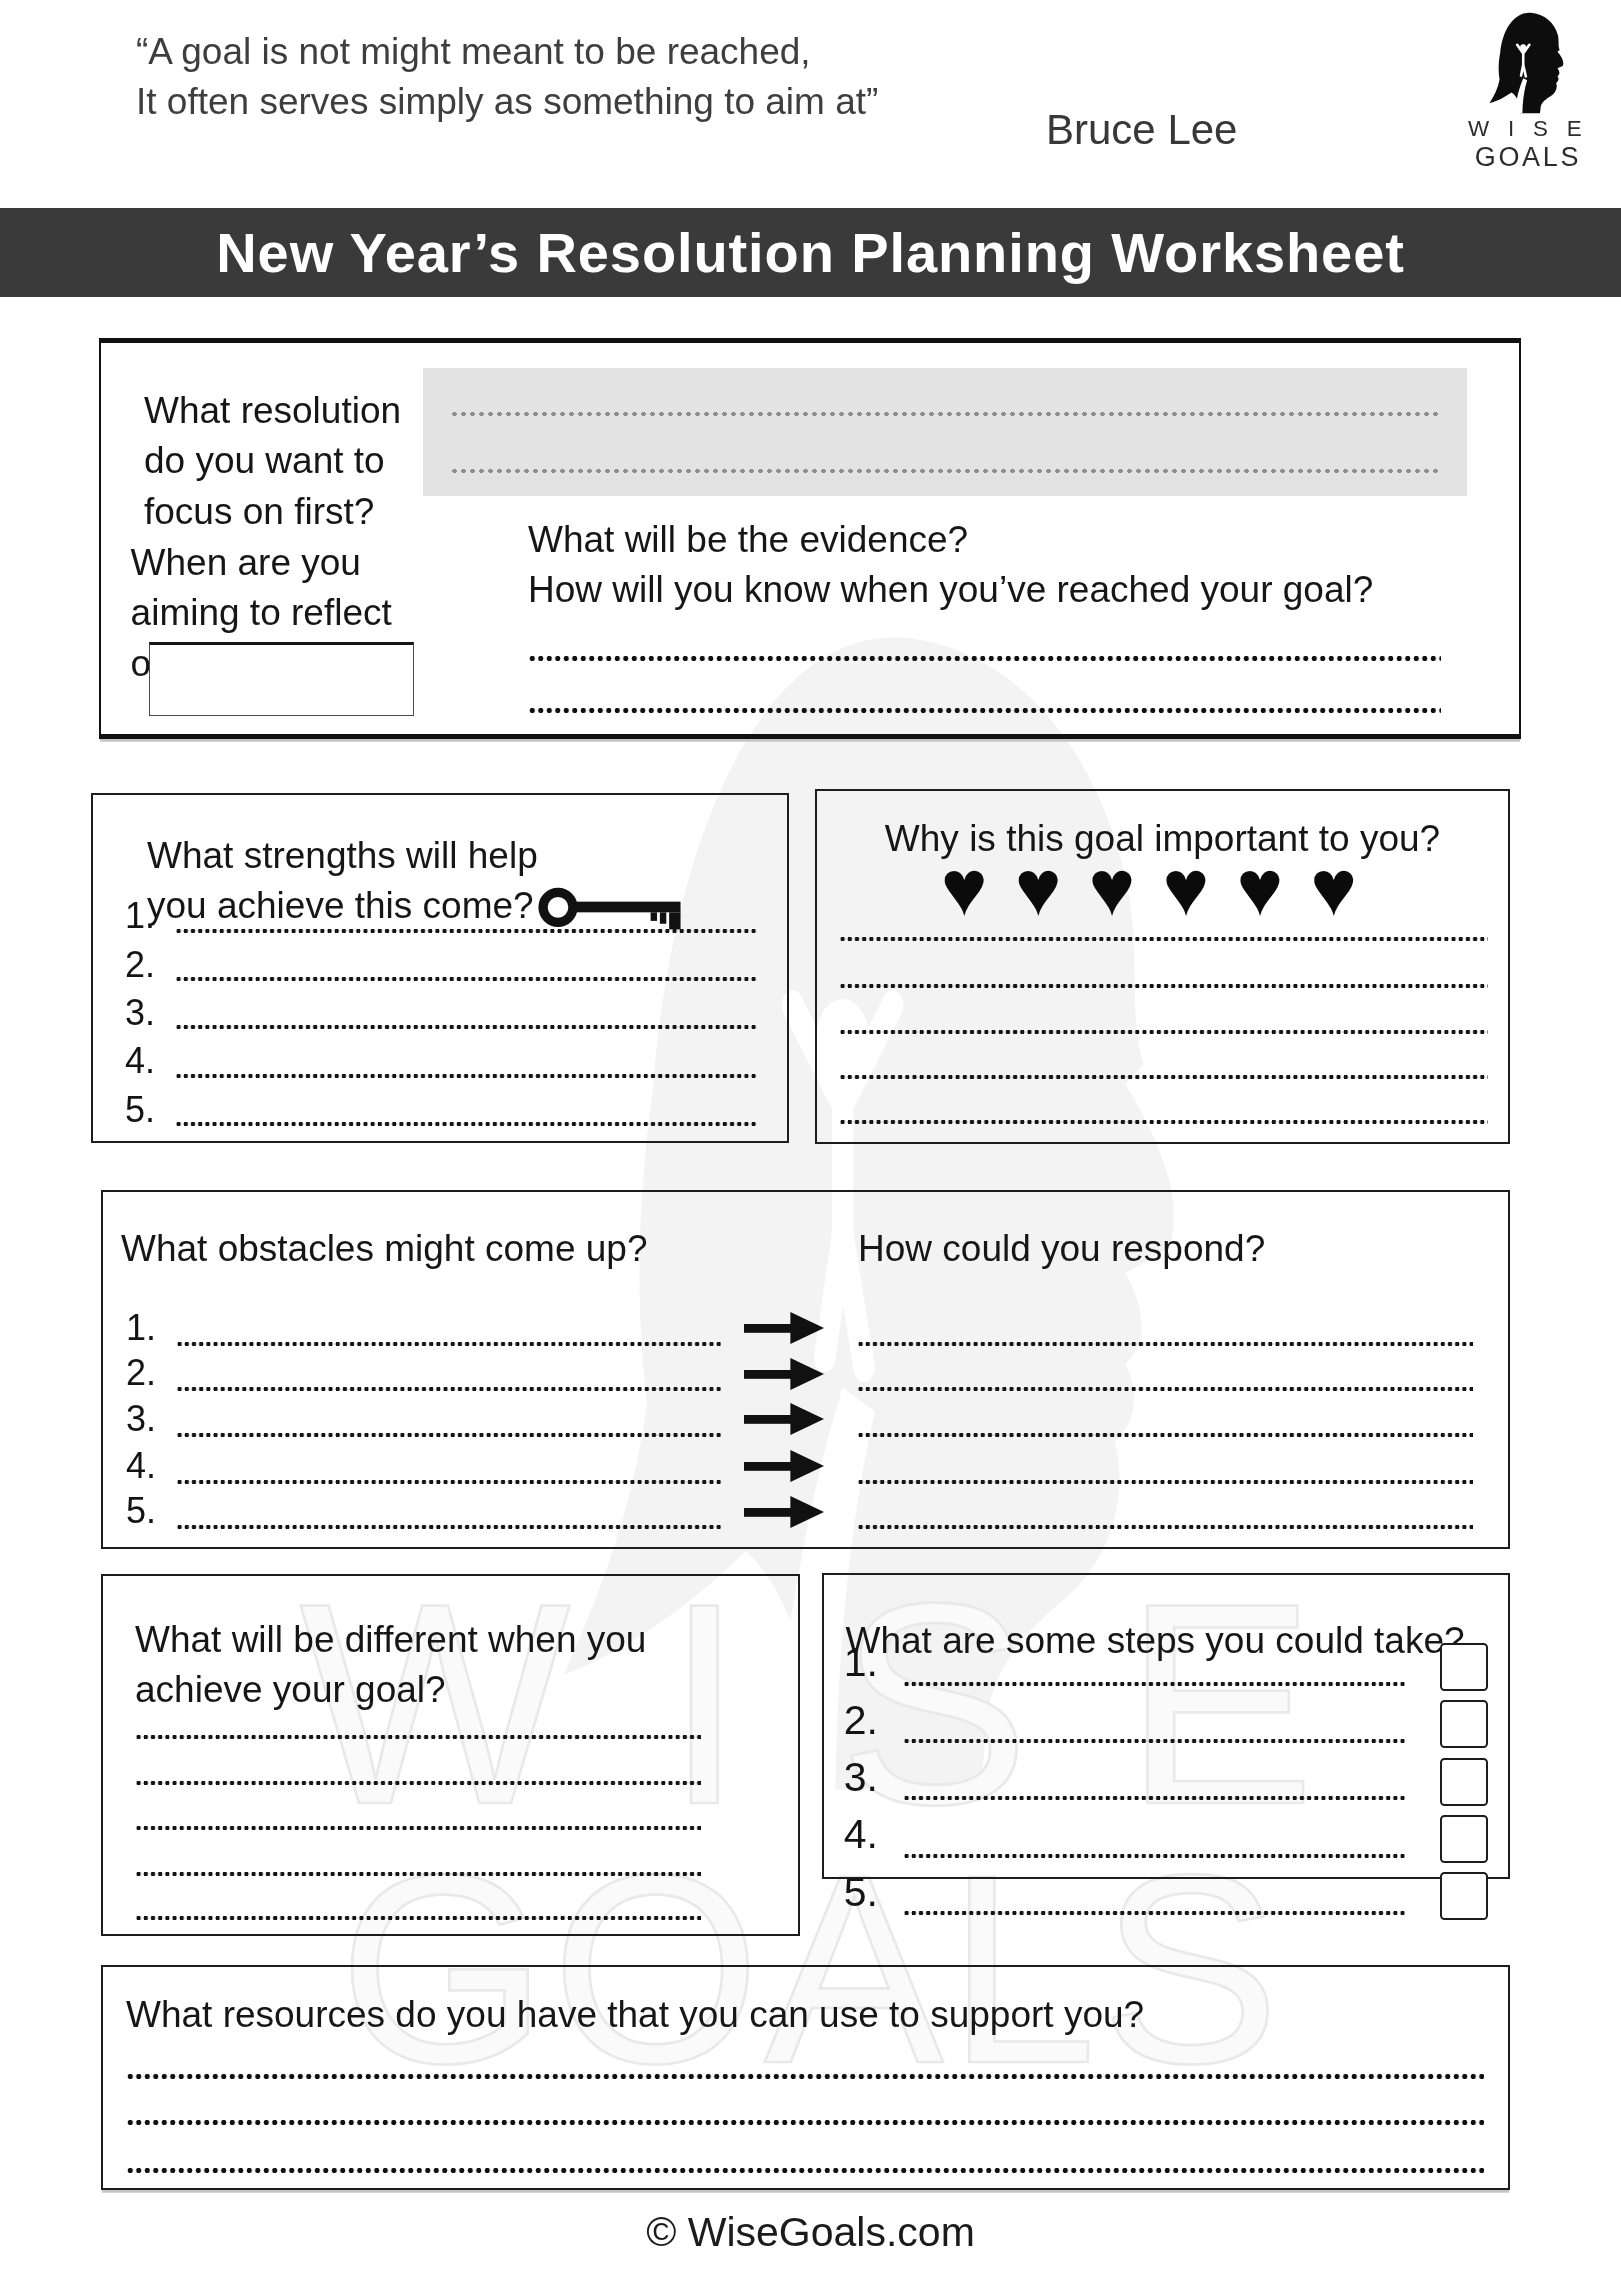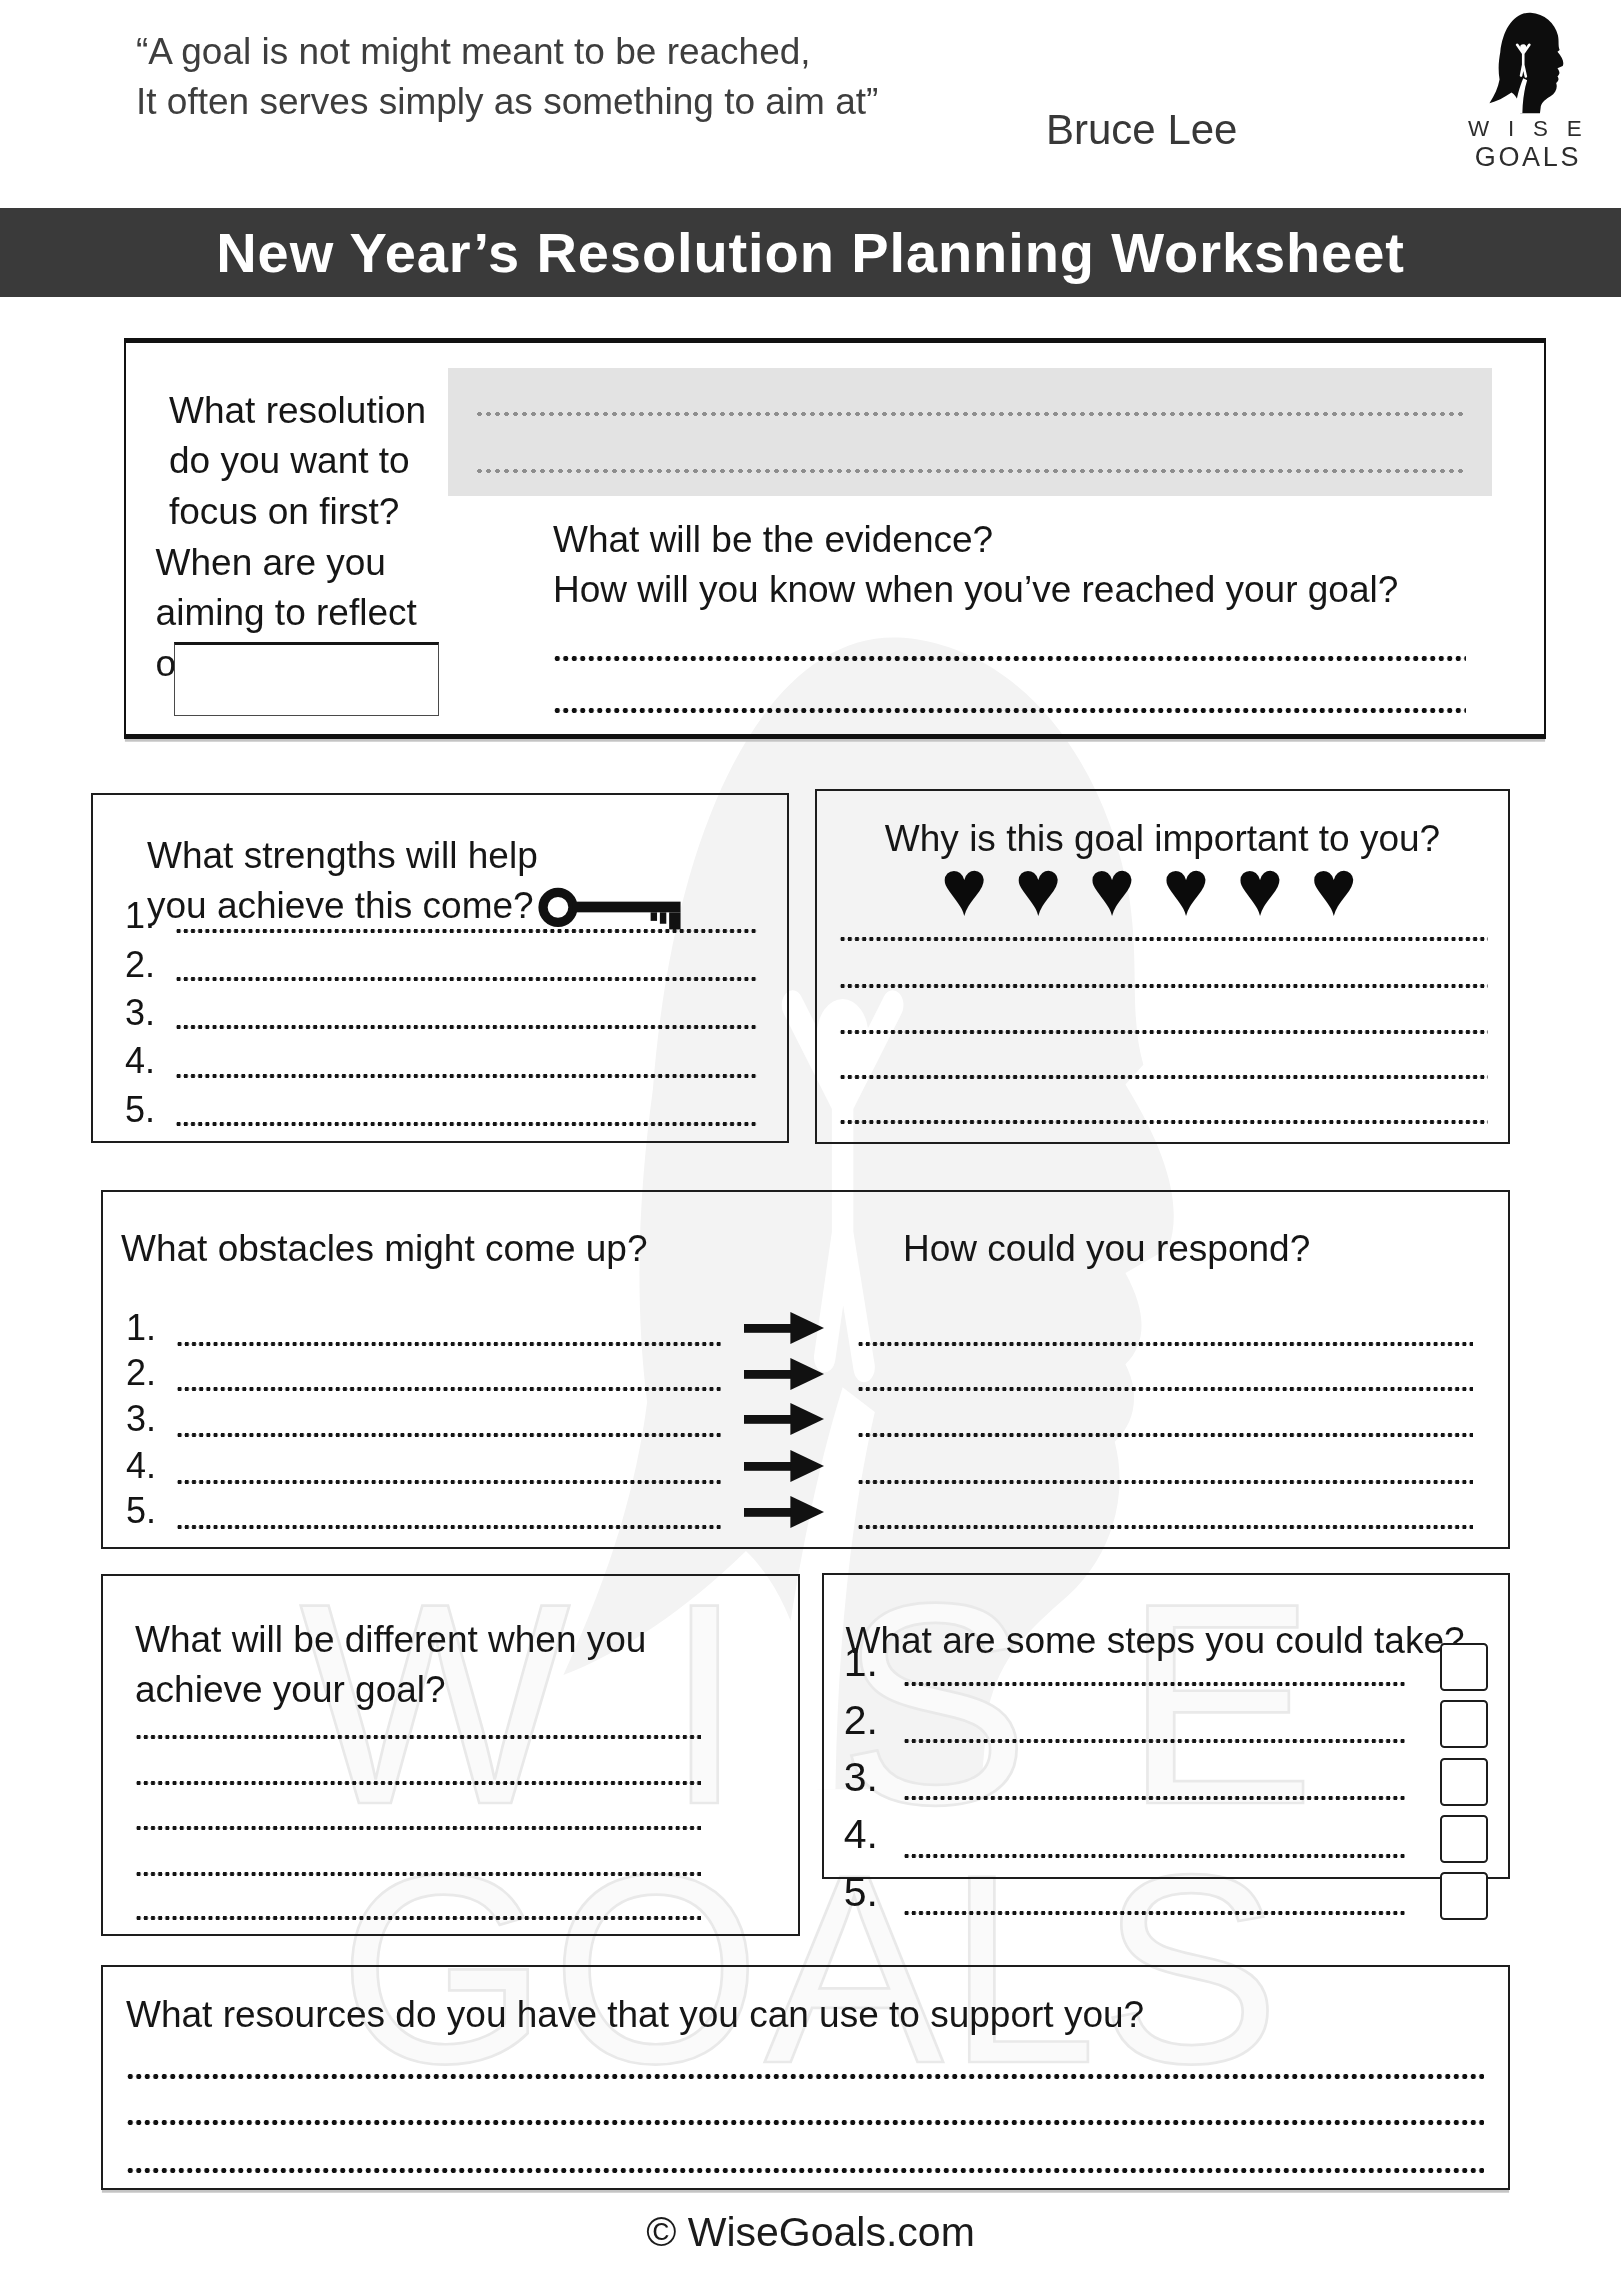--- a/index.html
+++ b/index.html
@@ -26,21 +26,21 @@
   .logo-goals { font-size:27px; letter-spacing:2.7px; color:#2d2d2d; }
 
   
   .banner { left:0; top:208px; width:1621px; height:89px; background:#3a3a3a;
             color:#ffffff; font-size:56px; font-weight:bold; text-align:center;
             line-height:89px; letter-spacing:0.9px; }
 
   
   .bx { position:absolute; z-index:2; background:transparent; }
   .box-res   { left:99px; top:338px;  width:1422px; height:401px; border:2.7px solid #111;
-               border-top-width:5.4px; border-bottom-width:5.4px; box-shadow:0 3.6px 0 -0.9px #c4c4c4;margin-left:25px; }
+               border-top-width:5.4px; border-bottom-width:5.4px; box-shadow:0 3.6px 0 -0.9px #c4c4c4; }
   .box-str   { left:91px; top:793px;  width:698px;  height:350px; border:2.7px solid #1d1d1d; }
   .box-imp   { left:815px; top:789px;  width:695px;  height:355px; border:2.7px solid #1d1d1d; }
   .box-obs   { left:101px; top:1190px; width:1409px; height:359px; border:2.7px solid #1d1d1d; }
   .box-diff  { left:101px; top:1574px; width:699px;  height:362px; border:2.7px solid #1d1d1d; }
   .box-steps { left:822px; top:1573px; width:688px;  height:306px; border:2.7px solid #1d1d1d; }
   .box-rsc   { left:101px; top:1965px; width:1409px; height:225px; border:2.7px solid #1d1d1d;
                box-shadow:0 3.6px 0 -0.9px #c4c4c4; }
   .bx > * { position:absolute; }
 
   .qlabel { font-size:37px; line-height:1.36; color:#161616; }
@@ -143,21 +143,21 @@
     </div>
     <div class="dl dl-list" style="left:22.4px; top:145px; width:649px;"></div>
     <div class="dl dl-list" style="left:22.4px; top:192px; width:649px;"></div>
     <div class="dl dl-list" style="left:22.4px; top:238px; width:649px;"></div>
     <div class="dl dl-list" style="left:22.4px; top:283px; width:649px;"></div>
     <div class="dl dl-list" style="left:22.4px; top:328px; width:649px;"></div>
   </div>
 
   <div class="bx box-obs">
     <div class="qlabel" style="left:18px; top:32px;">What obstacles might come up?</div>
-    <div class="qlabel" style="left:755px; top:32px;margin-left:45px;">How could you respond?</div>
+    <div class="qlabel" style="left:755px; top:32px;">How could you respond?</div>
 
     <span class="num" style="left:23px; top:115px;">1.</span>
     <div class="dl dl-list" style="left:73px; top:149px; width:545px;"></div>
     <svg class="arrow" style="position:absolute; left:636px; top:120px;" viewBox="0 0 100 40">
         <rect x="0" y="15" width="64" height="11" fill="#111"></rect>
         <polygon points="58,0 100,20 58,40" fill="#111"></polygon>
       </svg>
     <div class="dl dl-list" style="left:754px; top:149px; width:616px;"></div>
 
     <span class="num" style="left:23px; top:160px;">2.</span>

